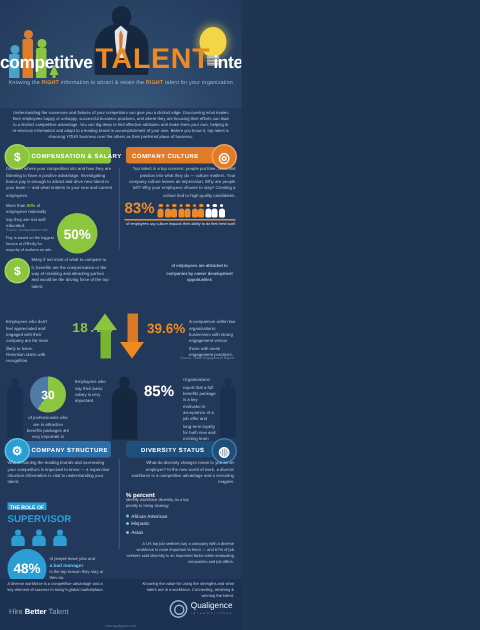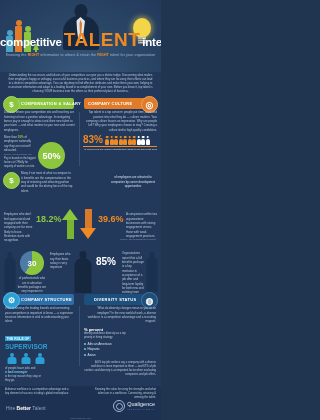--- a/index.html
+++ b/index.html
@@ -250,21 +250,21 @@
     <div class="badge green" style="left:3px;top:4px;">
       <span>$</span>
     </div>
     <div class="txt" style="position:absolute;left:21px;top:3px;width:52px;">Many if not most of what to compare to it, benefits are the compensation or the way of retaining and attracting portion and would be the driving force of the top talent.</div>
     <div class="txt" style="position:absolute;left:110px;top:7px;width:46px;text-align:center;color:#cfe0ef;">of employees are attracted to companies by career development opportunities</div>
   </div>
 
   <div class="band" style="height:42px;">
     <div class="txt" style="position:absolute;left:4px;top:6px;width:30px;">Employees who don't feel appreciated and engaged with their company are far more likely to leave. Retention starts with recognition.</div>
 
-    <div style="position:absolute;left:36px;top:8px;font-size:9px;font-weight:700;color:#8cc63f;">18.2%</div>
+    <div style="position:absolute;left:48px;top:8px;font-size:9px;font-weight:700;color:#8cc63f;font-family:Liberation Mono, monospace;">18.2%</div>
 
     <div style="position:absolute;left:62px;top:3px;width:16px;height:30px;">
       <div style="position:absolute;left:0;top:0;width:0;height:0;
         border-left:8px solid transparent;border-right:8px solid transparent;
         border-bottom:11px solid #8cc63f;"></div>
       <div style="position:absolute;left:4.5px;top:11px;width:7px;height:19px;background:#7ab52f;"></div>
     </div>
 
     <div style="position:absolute;left:80px;top:3px;width:16px;height:30px;">
       <div style="position:absolute;left:4.5px;top:0;width:7px;height:19px;background:#d9792a;"></div>
@@ -353,20 +353,21 @@
           <div class="f-head" style="top:0;width:4px;height:4px;background:#2b9fd4;"></div>
           <div class="f-body" style="top:4.5px;width:9px;height:7px;background:#2b9fd4;border-radius:3px 3px 1px 1px;"></div>
         </div>
         <div class="figure" style="width:9px;height:11px;">
           <div class="f-head" style="top:0;width:4px;height:4px;background:#2b9fd4;"></div>
           <div class="f-body" style="top:4.5px;width:9px;height:7px;background:#2b9fd4;border-radius:3px 3px 1px 1px;"></div>
         </div>
       </div>
 
       <div style="display:flex;align-items:center;gap:2px;margin-top:2px;">
+        <div class="circ cyan" style="width:26px;height:26px;font-size:9px;flex:none;">48%</div>
         <div style="width:40px;">
           <div class="txt" style="font-size:2.8px;">of people leave jobs and</div>
           <div style="font-size:3.2px;font-weight:700;color:#6fc6ee;">a bad manager</div>
           <div class="txt" style="font-size:2.8px;">is the top reason they stay or they go.</div>
         </div>
       </div>
     </div>
 
     <div class="col" style="left:84px;width:72px;">
       <div class="txt" style="text-align:right;">What do diversity changes mean to you as an employer? In the new world of work, a diverse workforce is a competitive advantage and a recruiting magnet.</div>

